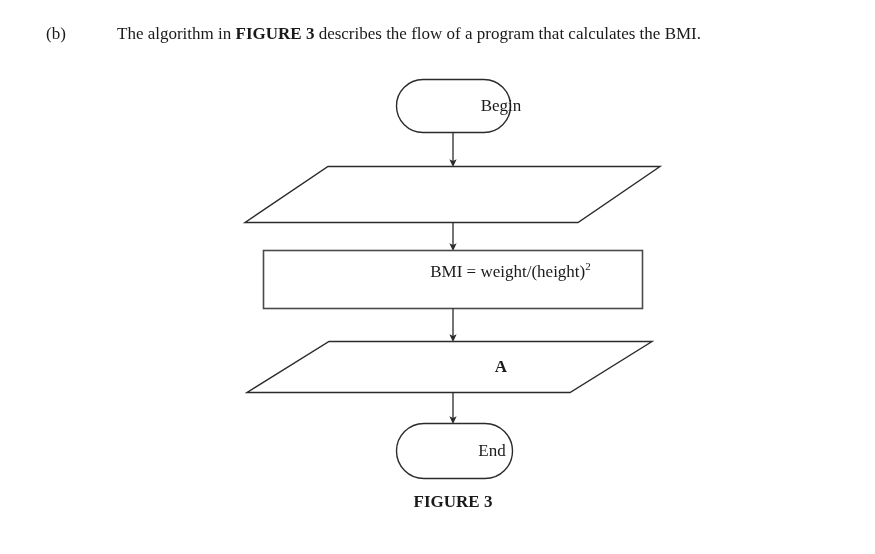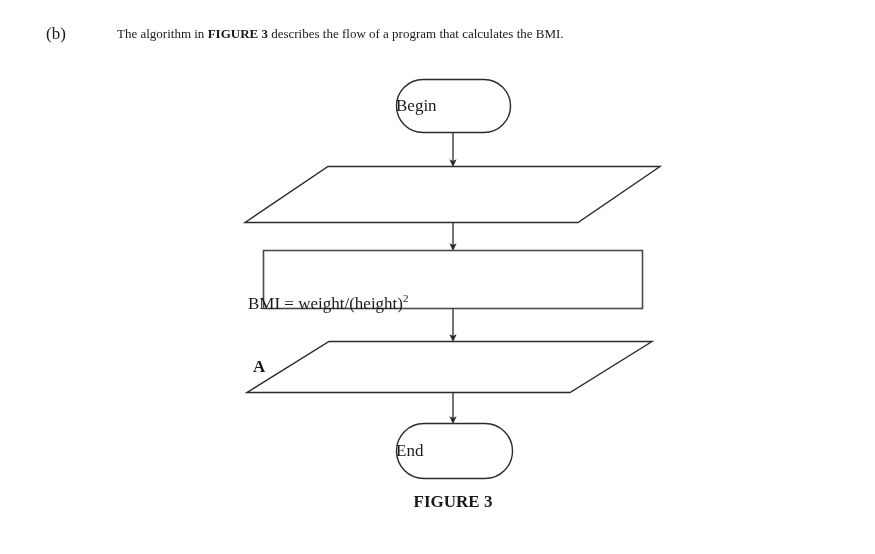--- a/index.html
+++ b/index.html
@@ -28,21 +28,21 @@
     left: 0;
     top: 0;
     font-size: 17px;
     line-height: 27px;
   }
   #question-text {
     position: absolute;
     left: 71px;
     top: 0;
     width: 686px;
-    font-size: 13px;
+    font-size: 17px;
     line-height: 27px;
     text-align: left;
   }
   #question-text b { font-weight: bold; }
 
   
   #flowchart {
     position: absolute;
     left: 0;
     top: 0;
@@ -50,35 +50,37 @@
     height: 554px;
   }
   #flowchart-svg {
     position: absolute;
     left: 0;
     top: 0;
   }
 
   .node-label {
     position: absolute;
+    text-align: center;
     font-size: 17px;
     line-height: 1;
     white-space: nowrap;
     color: #1a1a1a;
+    padding-left: 48px;
   }
   .node-label.bold { font-weight: bold; }
 
   #label-begin {
     left: 396px; top: 97px; width: 114px;
   }
   #label-read {
     left: 253px; top: 186px; width: 400px;
   }
   #label-process {
-    left: 248px; top: 263px; width: 379px; margin-top: 32px;
+    left: 273px; top: 263px; width: 379px;
   }
   #label-a {
     left: 253px; top: 358px; width: 400px;
   }
   #label-end {
     left: 396px; top: 442px; width: 96px;
   }
   #figure-caption {
     position: absolute;
     left: 353px;

